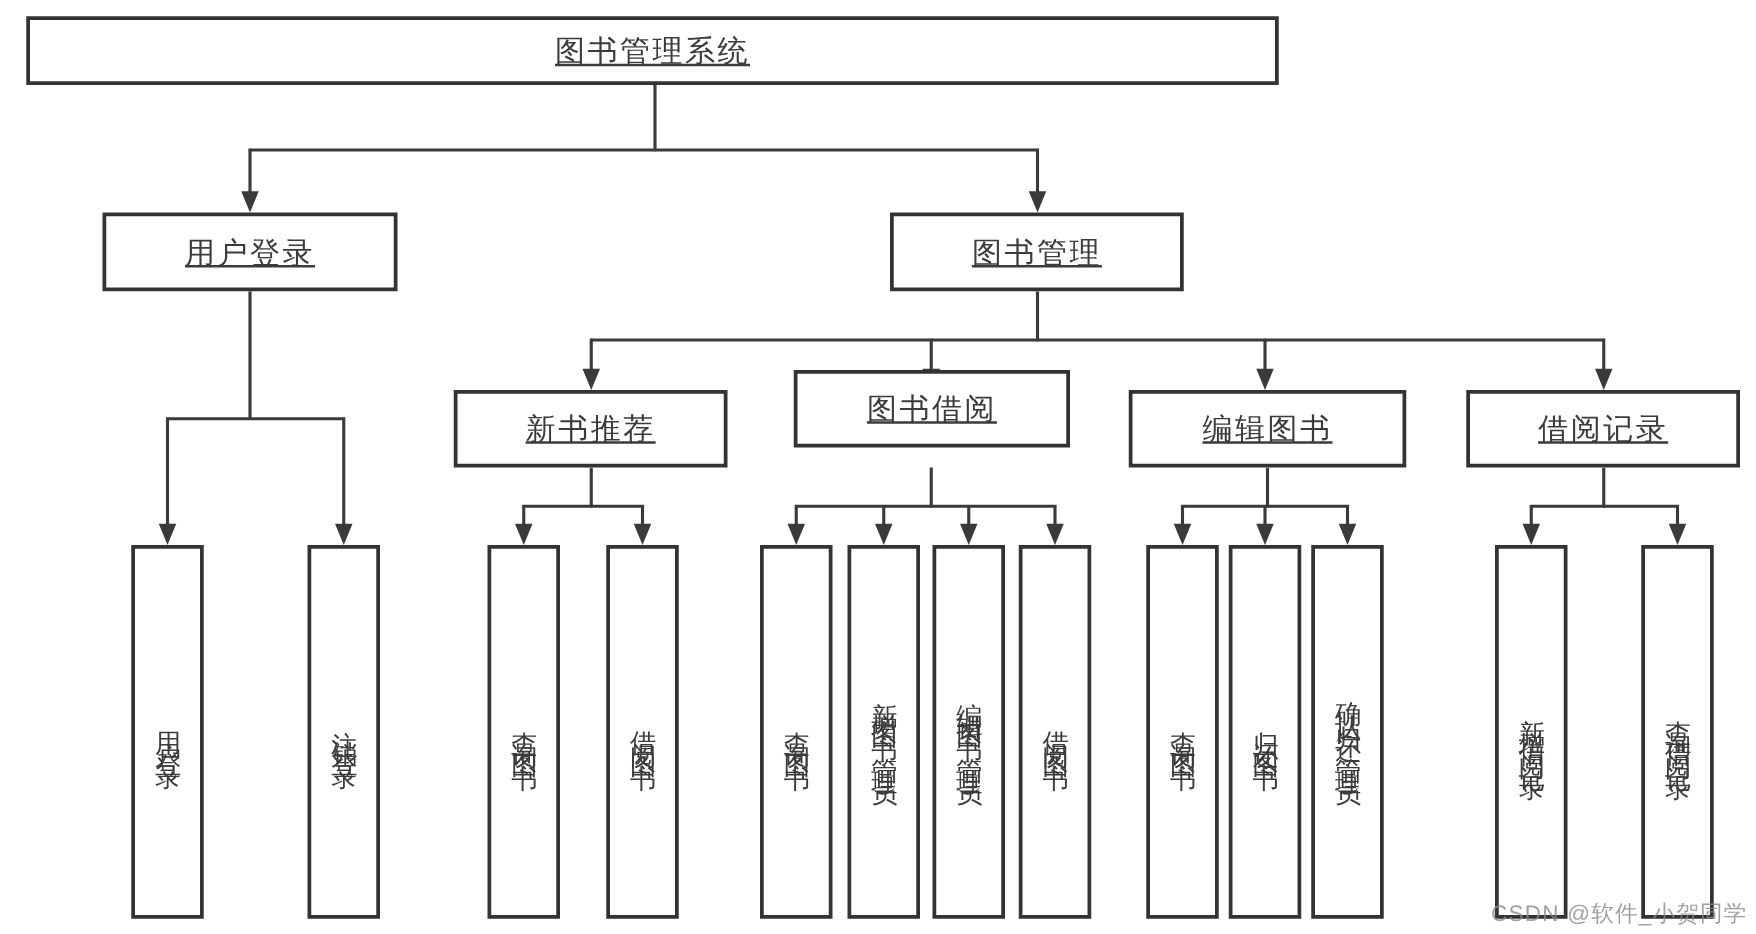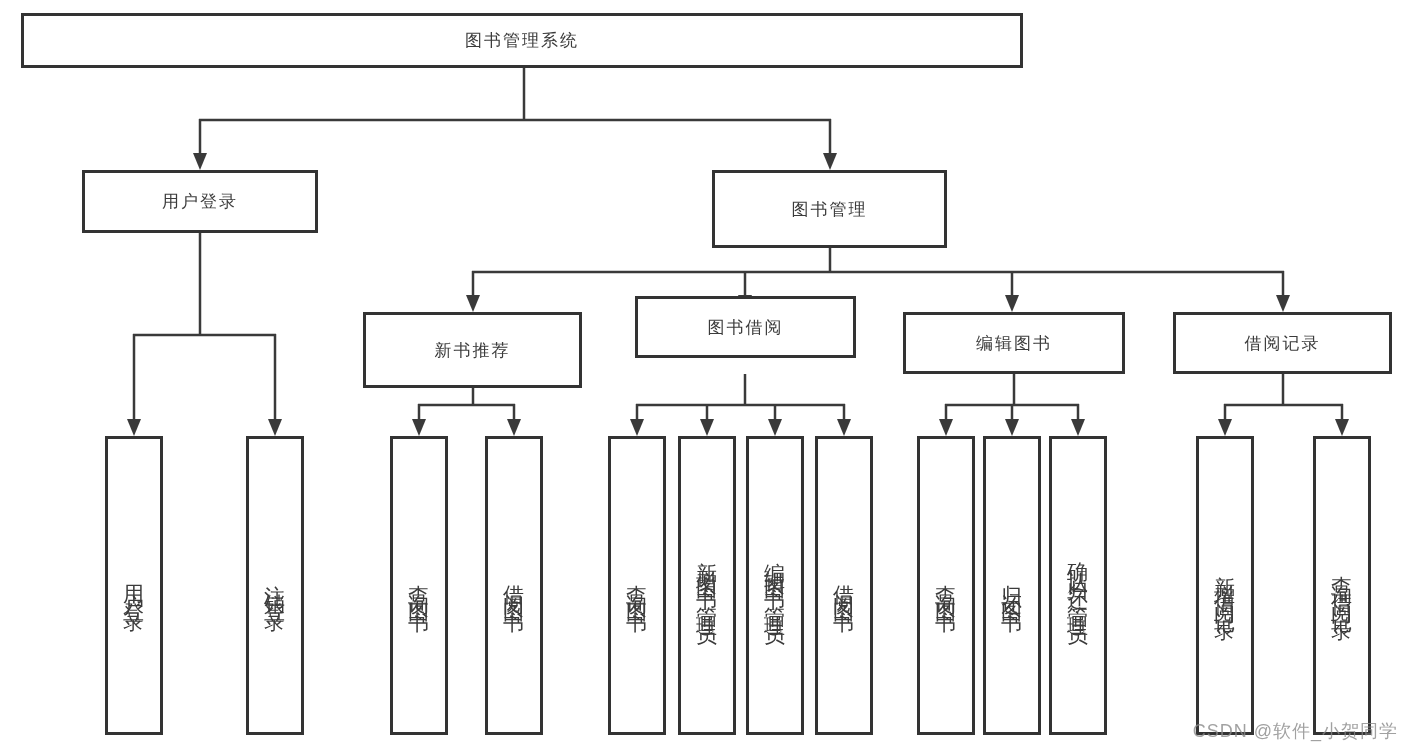--- a/index.html
+++ b/index.html
@@ -32,39 +32,40 @@
   svg.wires polygon { fill: currentColor; }
   .box {
     position: absolute;
     background: #ffffff;
     border: 3px solid var(--box_border);
     display: flex;
     align-items: center;
     justify-content: center;
   }
   .hlabel {
-    font-size: 17px;
+    font-size: 24px;
     letter-spacing: 2px;
     color: var(--text);
     white-space: nowrap;
+    text-decoration: underline;
   }
   .leaf .vlabel {
     writing-mode: vertical-rl;
     text-orientation: mixed;
     font-size: 21px;
     letter-spacing: 9px;
     line-height: 1;
     color: var(--text);
     white-space: nowrap;
   }
   
   .root-box  { left: 21px;  top: 13px;  width: 1002px; height: 55px; }
   .n-user    { left: 82px;  top: 170px; width: 236px;  height: 63px; }
-  .n-mgmt    { left: 712px; top: 170px; width: 235px;  height: 78px; justify-content: center; }
-  .n-newbook { left: 363px; top: 312px; width: 219px;  height: 76px; justify-content: center; }
+  .n-mgmt    { left: 712px; top: 170px; width: 235px;  height: 63px; justify-content: center; }
+  .n-newbook { left: 363px; top: 312px; width: 219px;  height: 62px; justify-content: center; }
   .n-borrow  { left: 635px; top: 296px; width: 221px;  height: 62px; }
   .n-current { left: 903px; top: 312px; width: 222px;  height: 62px; }
   .n-record  { left: 1173px;top: 312px; width: 219px;  height: 62px; }
   .leaf { top: 436px; width: 58px; height: 299px; }
   .lf-1  { left: 105px; }
   .lf-2  { left: 246px; }
   .lf-3  { left: 390px; }
   .lf-4  { left: 485px; }
   .lf-5  { left: 608px; }
   .lf-6  { left: 678px; }

